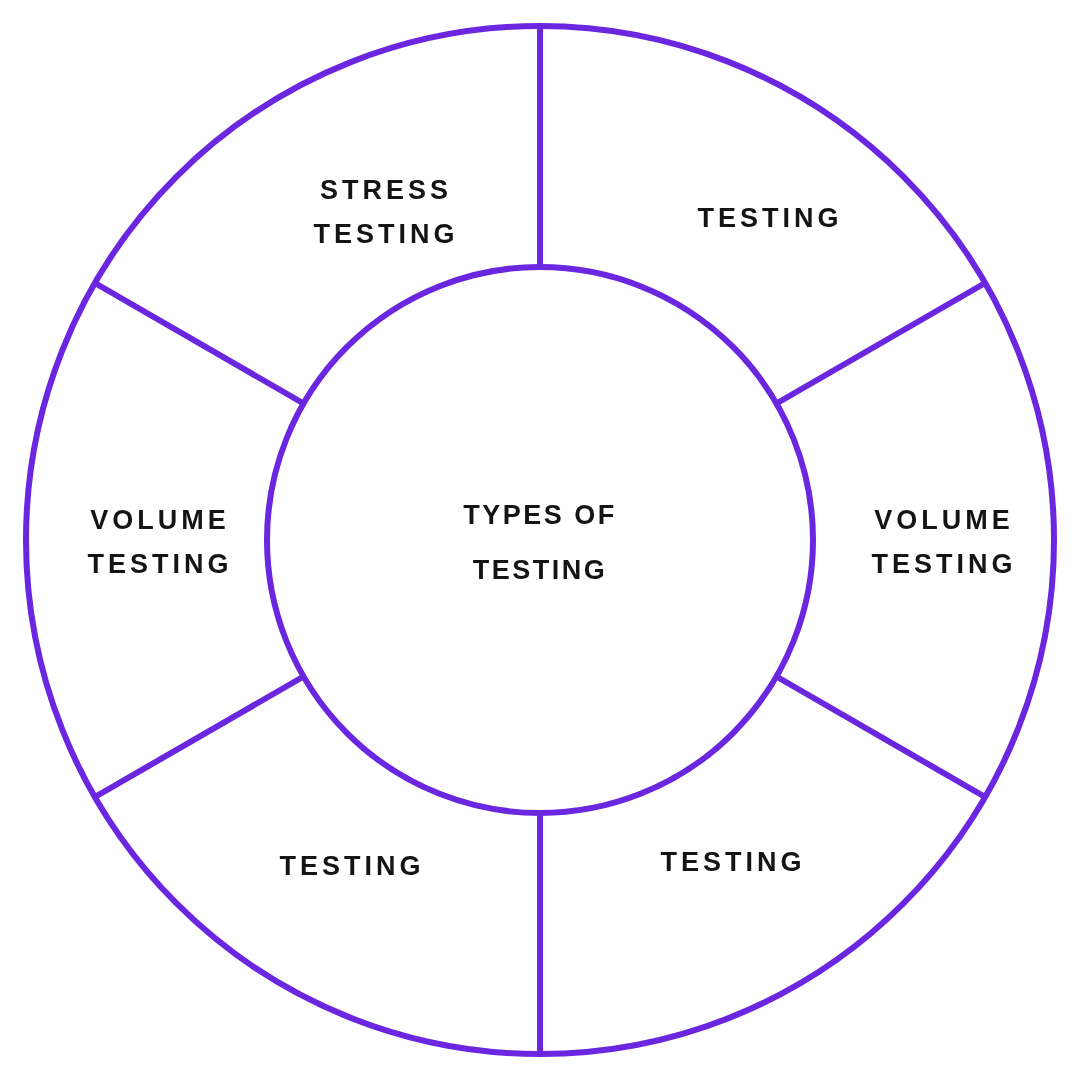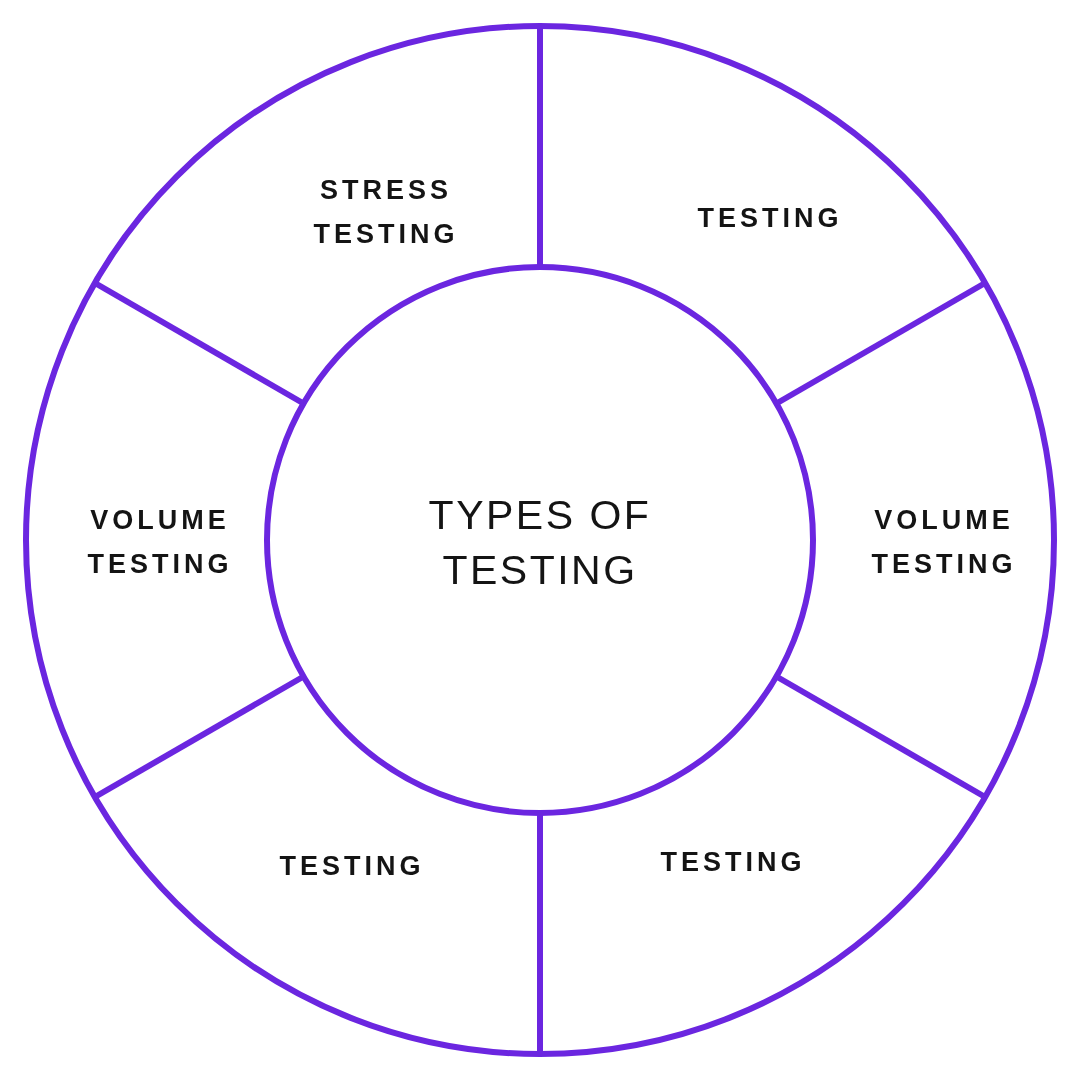--- a/index.html
+++ b/index.html
@@ -45,22 +45,22 @@
     line-height: 44px;
     white-space: nowrap;
   }
   .seg-label span { display: block; }
   .center-label {
     position: absolute;
     left: 540px; top: 543px;
     transform: translate(-50%, -50%);
     text-align: center;
     color: var(--color-text);
-    font-weight: normal;
-    font-size: 41px;
+    font-weight: bold;
+    font-size: 27px;
     letter-spacing: 2.5px;
     line-height: 55px;
     white-space: nowrap;
   }
   .center-label span { display: block; }
   .pos-stress      { left: 358px; top: 212px; margin-left: 28px; }
   .pos-load        { left: 770px; top: 218px; }
   .pos-volume      { left: 944px; top: 542px; }
   .pos-spike       { left: 160px; top: 542px; }
   .pos-endurance   { left: 733px; top: 862px; }

